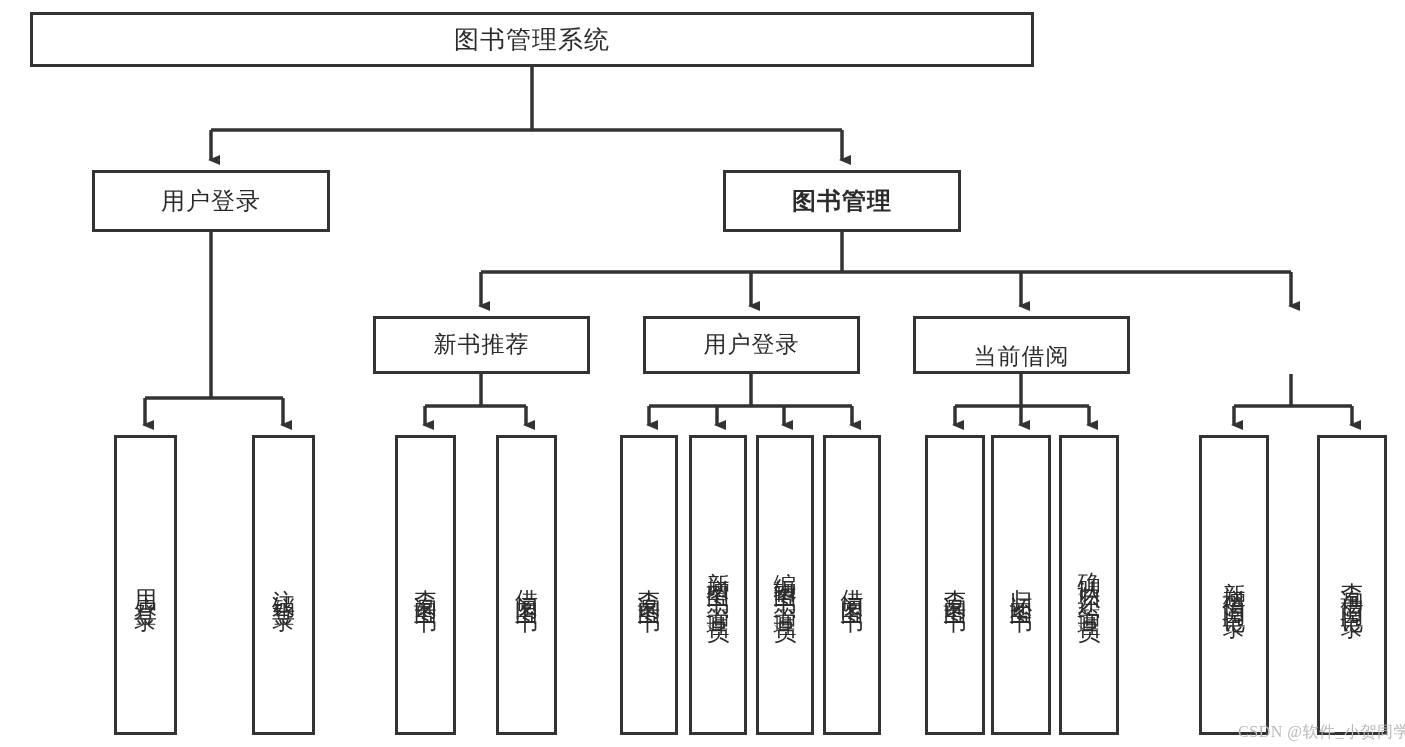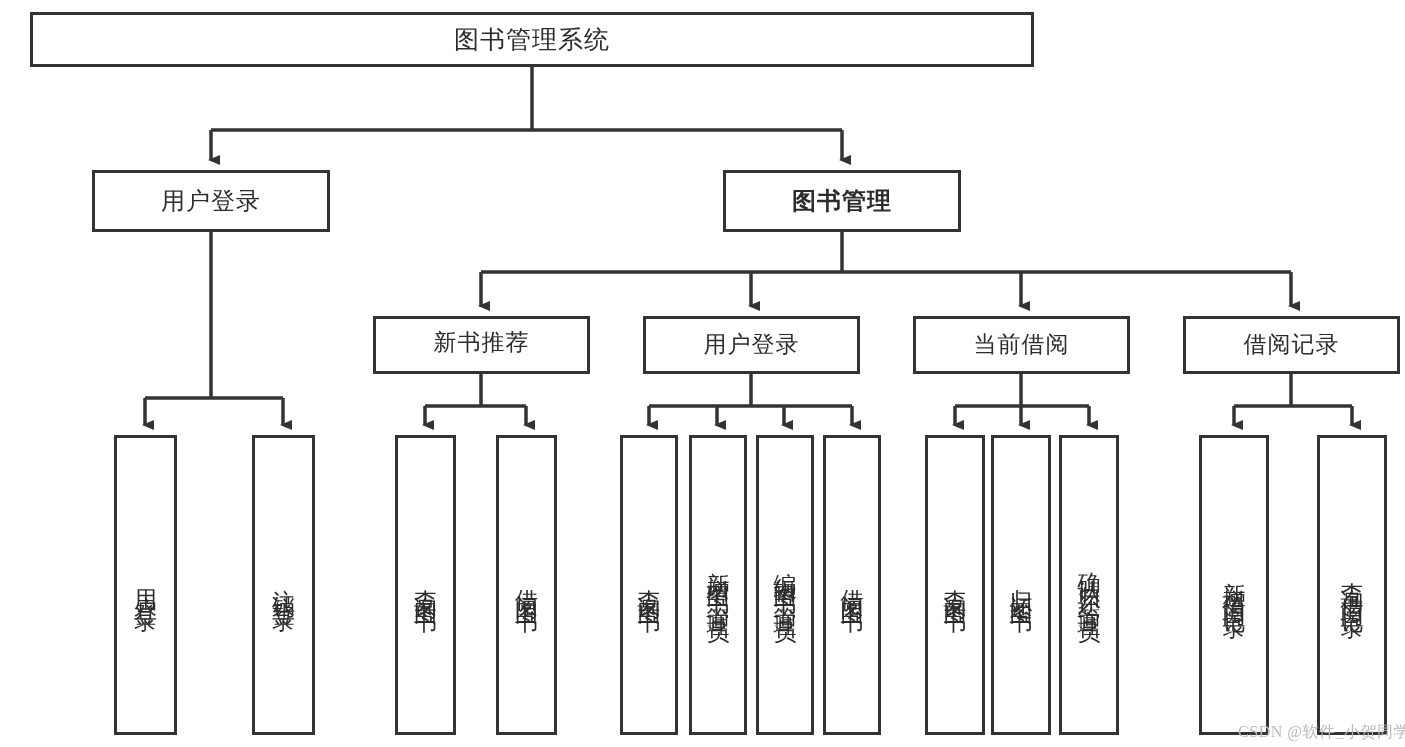--- a/index.html
+++ b/index.html
@@ -134,35 +134,32 @@
   </div>
 
   <div class="node horiz lvl2" style="left:80px;top:170px;width:238px;height:62px;">
     <span class="label">用户登录</span>
   </div>
 
   <div class="node horiz lvl2" style="left:711px;top:170px;width:238px;height:62px;font-weight:bold;">
     <span class="label">图书管理</span>
   </div>
 
-  <div class="node horiz lvl3" style="left:361px;top:316px;width:217px;height:58px;font-family:Liberation Mono, monospace;">
+  <div class="node horiz lvl3" style="left:361px;top:316px;width:217px;height:58px;">
     <span class="label">新书推荐</span>
   </div>
 
   <div class="node horiz lvl3" style="left:631px;top:316px;width:217px;height:58px;">
     <span class="label">用户登录</span>
   </div>
 
-  <div class="node horiz lvl3" style="left:901px;top:316px;width:217px;height:58px;">
+  <div class="node horiz lvl3" style="left:901px;top:316px;width:217px;height:58px;align-items:flex-end;">
     <span class="label">当前借阅</span>
   </div>
 
-  <div class="node horiz lvl3" style="left:1171px;top:316px;width:217px;height:58px;">
-    <span class="label">借阅记录</span>
-  </div>
 
   <div class="node leaf" style="left:102px;top:435px;width:63px;height:300px;">
     <span class="label">用户登录</span>
   </div>
 
   <div class="node leaf" style="left:240px;top:435px;width:63px;height:300px;">
     <span class="label">注销登录</span>
   </div>
 
   <div class="node leaf" style="left:383px;top:435px;width:61px;height:300px;">

